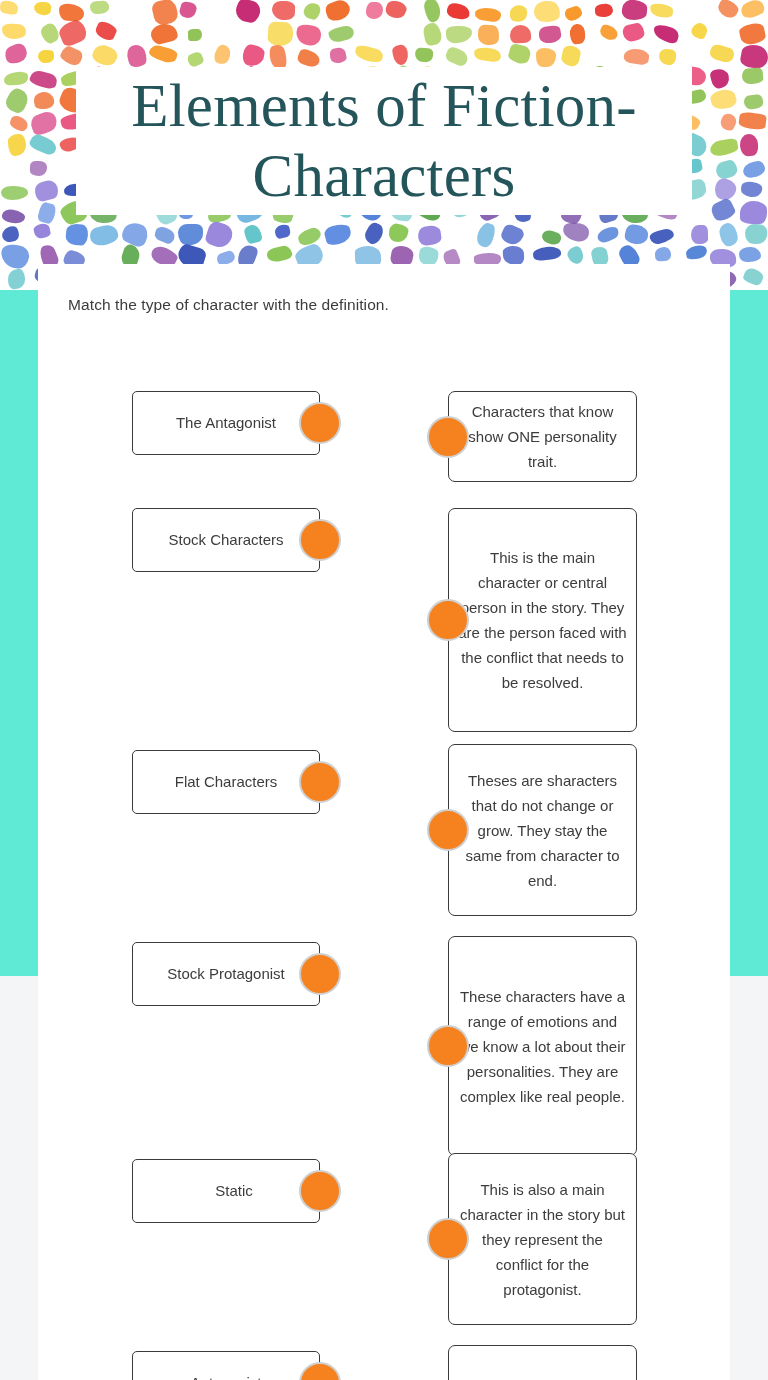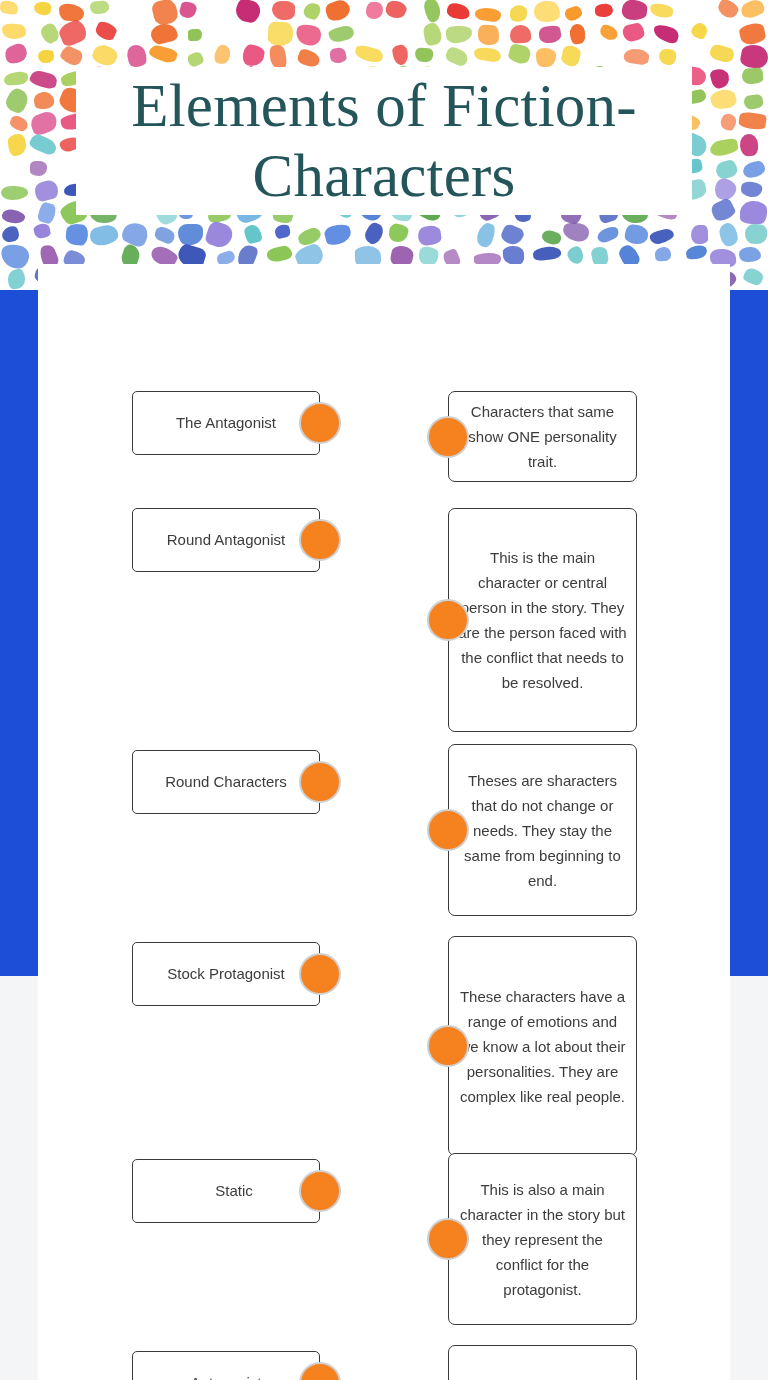--- a/index.html
+++ b/index.html
@@ -9,21 +9,21 @@
     height: 1380px;
     background: #f4f5f7;
     font-family: "Liberation Sans", sans-serif;
     overflow: hidden;
   }
 
   #page {
     position: relative;
     width: 768px;
     height: 976px;
-    background: #1d4ed8;
+    background: #5eead4;
   }
 
   
   #banner {
     position: absolute;
     top: 0; left: 0;
     width: 768px;
     height: 290px;
     overflow: hidden;
     background: #ffffff;
@@ -448,47 +448,48 @@
         <span style="left: 710.9px; top: 270.6px; width: 25.2px; height: 17.5px; background: rgb(123, 82, 168); transform: rotate(-20.7deg); opacity: 0.86; border-radius: 49% 67% 60% 54% / 44% 68% 47% 45%;"></span>
         <span style="left: 743.5px; top: 268.5px; width: 18.9px; height: 14.9px; background: rgb(127, 208, 207); transform: rotate(19.2deg); opacity: 0.93; border-radius: 57% 69% 34% 68% / 57% 49% 50% 31%;"></span>
       </div>
 
     <div id="title-plaque">
       <div id="title-text">Elements of Fiction-Characters</div>
     </div>
   </div>
 
   <div id="card">
+    <div id="instruction">Match the type of character with the definition.</div>
     <div id="rows" style="height: 1200px;">
         <div class="row">
           <div class="term-box" style="top: 67px; height: 64px;">
             <span>The Antagonist</span>
           </div>
           <div class="def-box" style="top: 67px; height: 91px;">
-            <span>Characters that same show ONE personality trait.</span>
+            <span>Characters that know show ONE personality trait.</span>
           </div>
           <div class="dot dot-left" style="top: 78px;"></div>
           <div class="dot dot-right" style="top: 91.5px;"></div>
         </div>
         <div class="row">
           <div class="term-box" style="top: 184px; height: 64px;">
-            <span>Round Antagonist</span>
+            <span>Stock Characters</span>
           </div>
           <div class="def-box" style="top: 184px; height: 224px;">
             <span>This is the main character or central person in the story. They are the person faced with the conflict that needs to be resolved.</span>
           </div>
           <div class="dot dot-left" style="top: 195px;"></div>
           <div class="dot dot-right" style="top: 275px;"></div>
         </div>
         <div class="row">
           <div class="term-box" style="top: 426px; height: 64px;">
-            <span>Round Characters</span>
+            <span>Flat Characters</span>
           </div>
           <div class="def-box" style="top: 420px; height: 172px;">
-            <span>Theses are sharacters that do not change or needs. They stay the same from beginning to end.</span>
+            <span>Theses are sharacters that do not change or grow. They stay the same from character to end.</span>
           </div>
           <div class="dot dot-left" style="top: 437px;"></div>
           <div class="dot dot-right" style="top: 485px;"></div>
         </div>
         <div class="row">
           <div class="term-box" style="top: 618px; height: 64px;">
             <span>Stock Protagonist</span>
           </div>
           <div class="def-box" style="top: 612px; height: 220px;">
             <span>These characters have a range of emotions and we know a lot about their personalities. They are complex like real people.</span>

